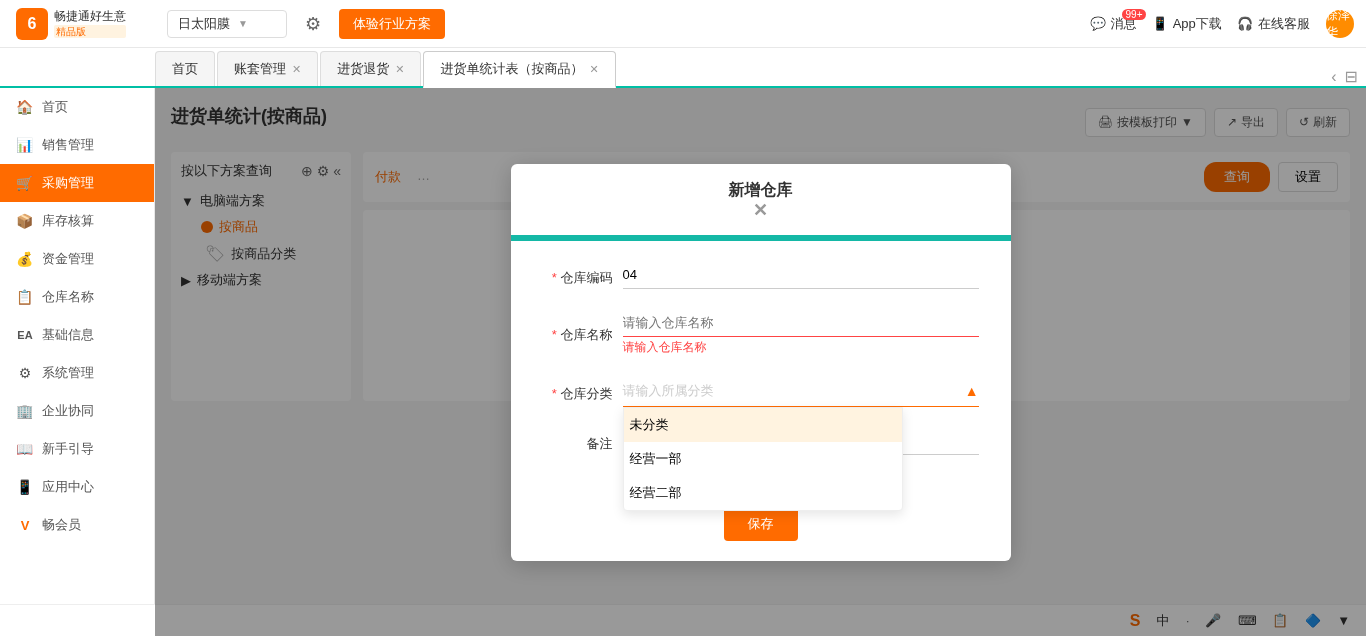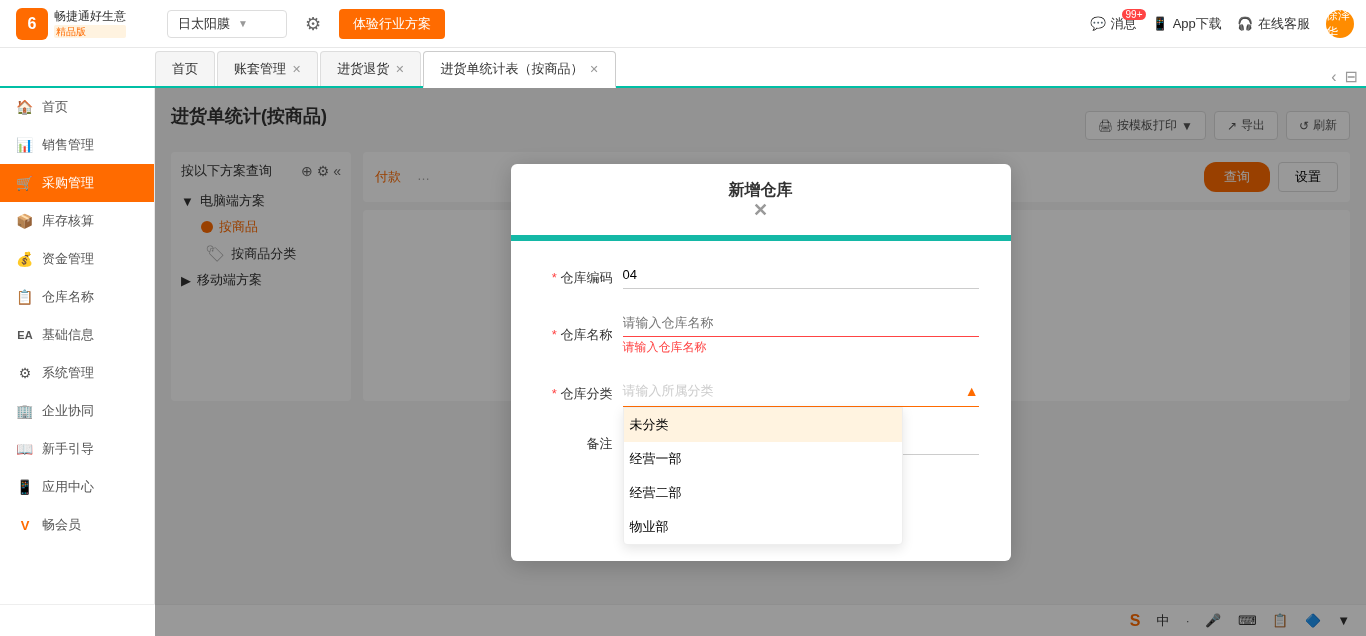--- a/index.html
+++ b/index.html
@@ -342,21 +342,21 @@
       <span>应用中心</span>
     </div>
     <div class="sidebar-item">
       <span class="sidebar-icon" style="font-size:13px; font-weight:bold; color:#ff6b00;">V</span>
       <span>畅会员</span>
     </div>
     <div style="height:40px;"></div>
   </div>
 
   <div class="content">
-    <div style="display:flex; align-items:flex-end; justify-content:space-between; margin-bottom:12px;">
+    <div style="display:flex; align-items:center; justify-content:space-between; margin-bottom:12px;">
       <div class="page-title">进货单统计(按商品)</div>
       <div style="display:flex; gap:8px; align-items:center;">
         <button class="print-btn">
           <span>🖨</span>
           <span>按模板打印</span>
           <span>▼</span>
         </button>
         <button class="export-btn">
           <span>↗</span>
           <span>导出</span>
@@ -469,21 +469,20 @@
             </div>
             <div class="form-input-wrap dropdown-wrap">
               <div class="dropdown-input">
                 <span style="color:#ccc; font-size:13px;">请输入所属分类</span>
                 <span class="dropdown-arrow-up">▲</span>
               </div>
               <div class="dropdown-list">
                 <div class="dropdown-item selected">未分类</div>
                 <div class="dropdown-item">经营一部</div>
                 <div class="dropdown-item">经营二部</div>
-                <div class="dropdown-item">物业部</div>
               </div>
             </div>
           </div>
 
           <div class="form-row">
             <div class="form-label">
               <span>备注</span>
             </div>
             <div class="form-input-wrap">
               <input class="form-input" type="text" style="">

